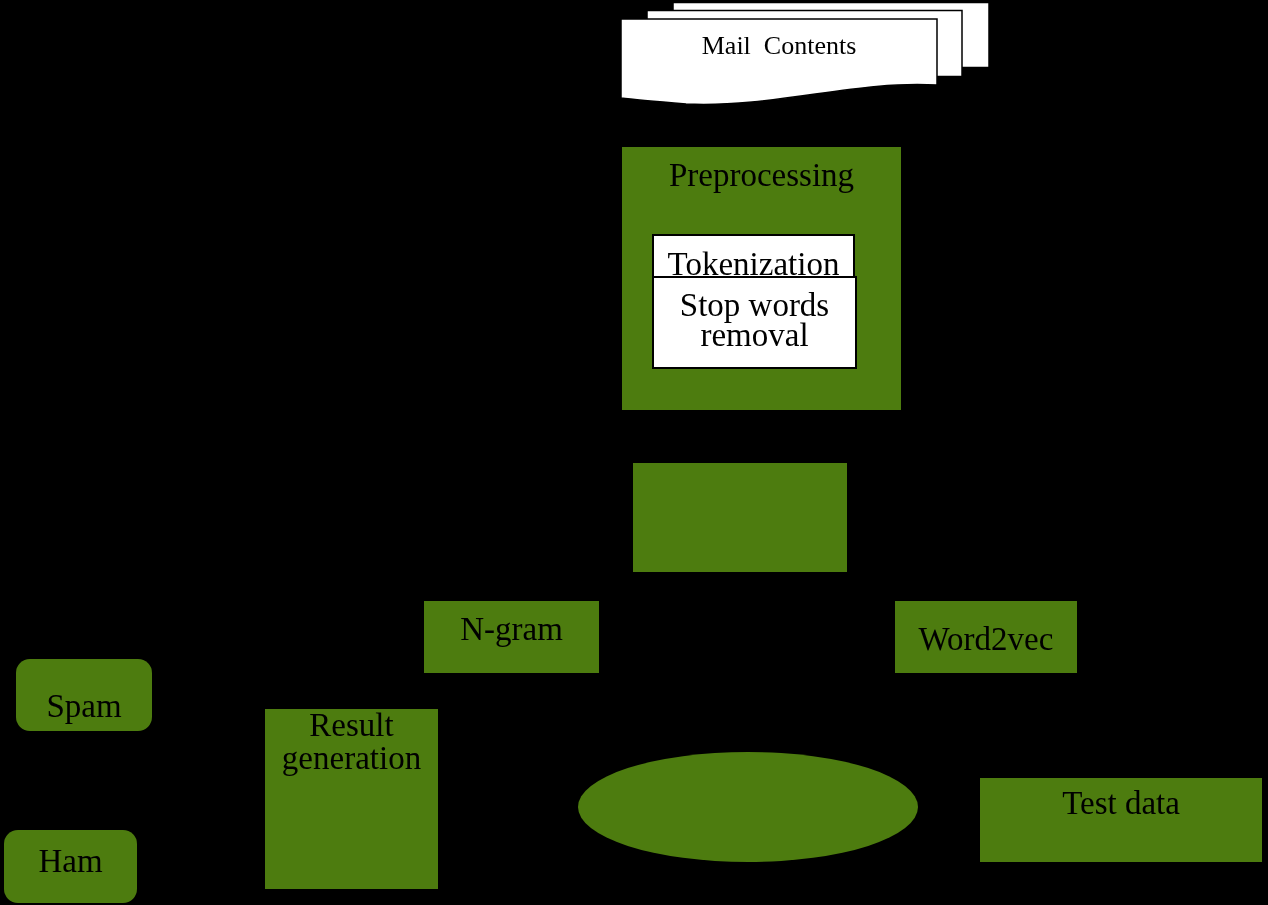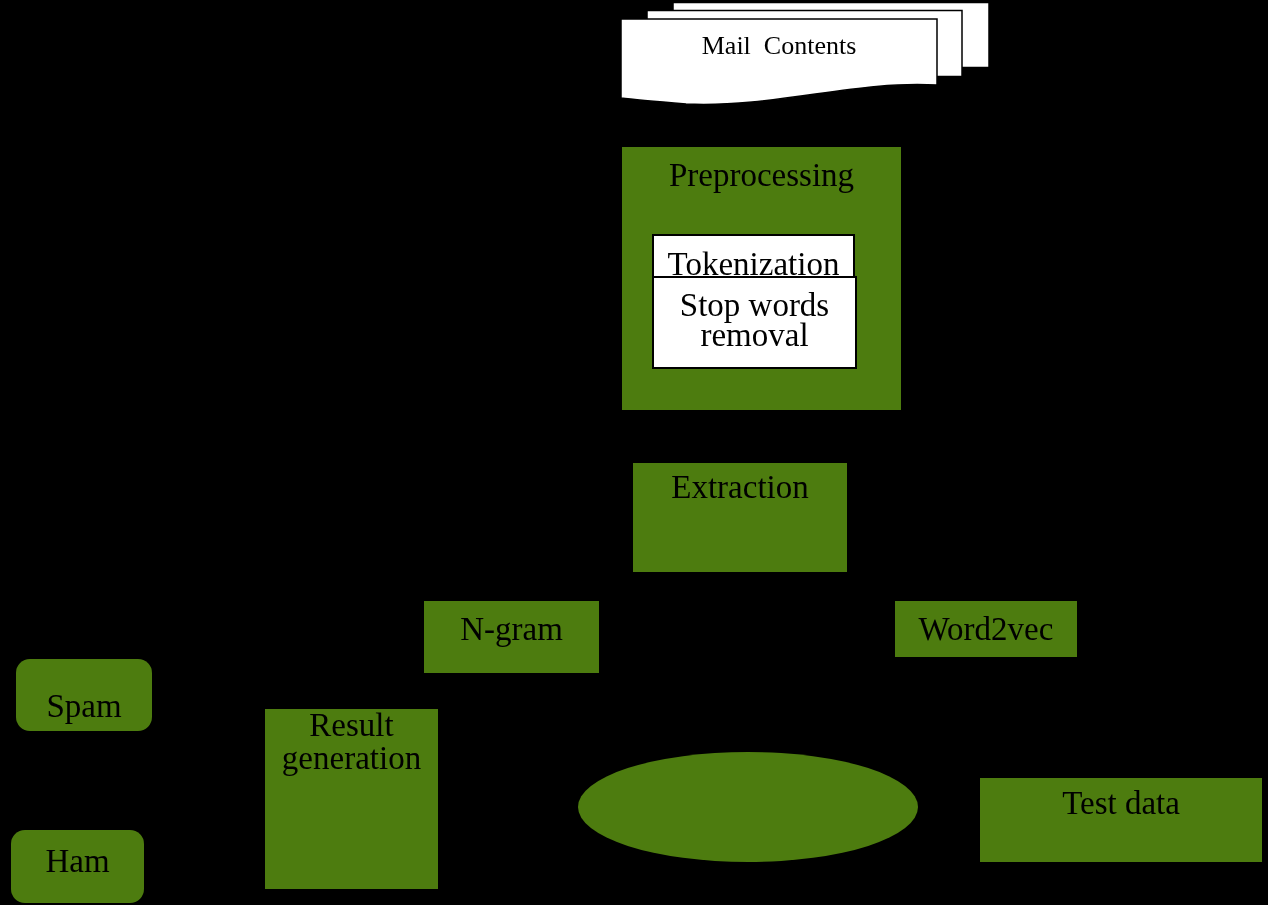--- a/index.html
+++ b/index.html
@@ -30,23 +30,23 @@
   #preprocessing .node-title { margin-top:10px; }
   .inner-box {
     position:absolute; background:#ffffff; border:2px solid #000000;
     box-sizing:border-box; text-align:center;
   }
   #tokenization { left:30px; top:52px;  width:203px; height:64px; padding-top:10px;margin-top:35px; }
   #stopwords    { left:30px; top:129px; width:205px; height:93px; padding-top:12px; line-height:30px; }
 
   #feature-extraction { left:633px; top:463px; width:214px; height:109px; padding-top:8px;  line-height:32px; }
   #n-gram             { left:424px; top:601px; width:175px; height:72px;  padding-top:10px; }
-  #word2vec           { left:895px; top:601px; width:182px; height:56px;  padding-top:10px; }
+  #word2vec           { left:895px; top:601px; width:182px; height:72px;  padding-top:20px; }
   #spam               { left:16px;  top:659px; width:136px; height:72px;  padding-top:29px; border-radius:14px; }
-  #ham                { left:11px;   top:830px; width:133px; height:73px;  padding-top:13px; border-radius:14px; }
+  #ham                { left:4px;   top:830px; width:133px; height:73px;  padding-top:13px; border-radius:14px; }
   #result-generation  { left:265px; top:709px; width:173px; height:180px; line-height:33px; }
   #classification     { left:578px; top:752px; width:340px; height:110px; padding-top:21px; line-height:30px; border-radius:50%; }
   #classification .line2 { margin-left:22px; }
   #test-data          { left:980px; top:778px; width:282px; height:84px;  padding-top:7px; }
 </style>
 </head>
 <body>
 
 <div class="canvas">
 
@@ -64,21 +64,20 @@
       <span class="line">Tokenization</span>
     </div>
 
     <div class="inner-box" id="stopwords">
       <span class="line">Stop words</span>
       <span class="line">removal</span>
     </div>
   </div>
 
   <div class="node" id="feature-extraction">
-    <span class="line">Extraction</span>
   </div>
 
   <div class="node" id="n-gram">
     <span class="line">N-gram</span>
   </div>
 
   <div class="node" id="word2vec">
     <span class="line">Word2vec</span>
   </div>
 

